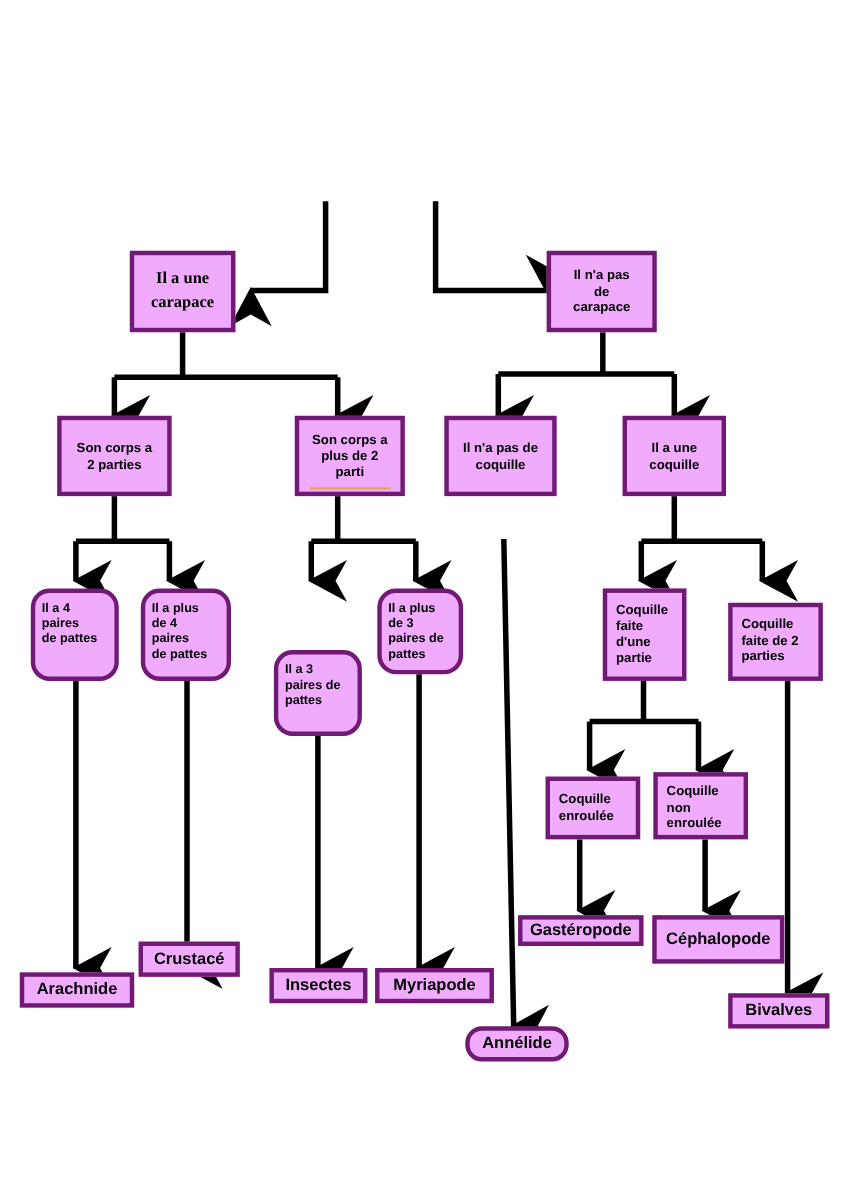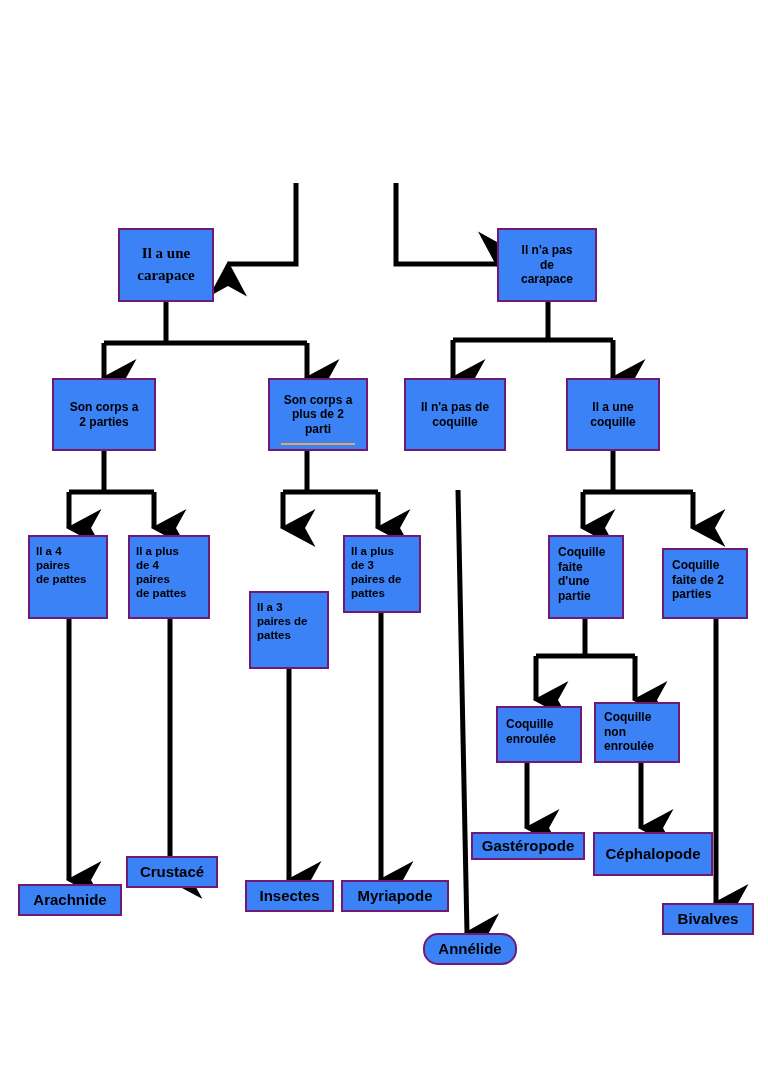--- a/index.html
+++ b/index.html
@@ -19,22 +19,22 @@
     position: absolute;
     left: 0;
     top: 0;
     width: 768px;
     height: 1087px;
     pointer-events: none;
   }
   .node {
     position: absolute;
     box-sizing: border-box;
-    background: #3b82f6;
-    border: 2px solid #701a75;
+    background: #f0abfc;
+    border: 4px solid #701a75;
     display: flex;
     align-items: center;
     justify-content: center;
     text-align: center;
     color: #000000;
     line-height: 1.22;
     z-index: 3;
     white-space: pre-line;
   }
   .node.left-align {
@@ -76,20 +76,21 @@
   }
   .q-sans {
     font-family: "Liberation Sans", sans-serif;
     font-weight: bold;
     font-size: 12px;
   }
   .q-sans-sm {
     font-family: "Liberation Sans", sans-serif;
     font-weight: bold;
     font-size: 11.5px;
+    border-radius: 17px;
   }
   .leaf {
     font-family: "Liberation Sans", sans-serif;
     font-weight: bold;
     font-size: 15px;
   }
   .underline-strip {
     position: absolute;
     background: #E8A362;
     height: 2px;

